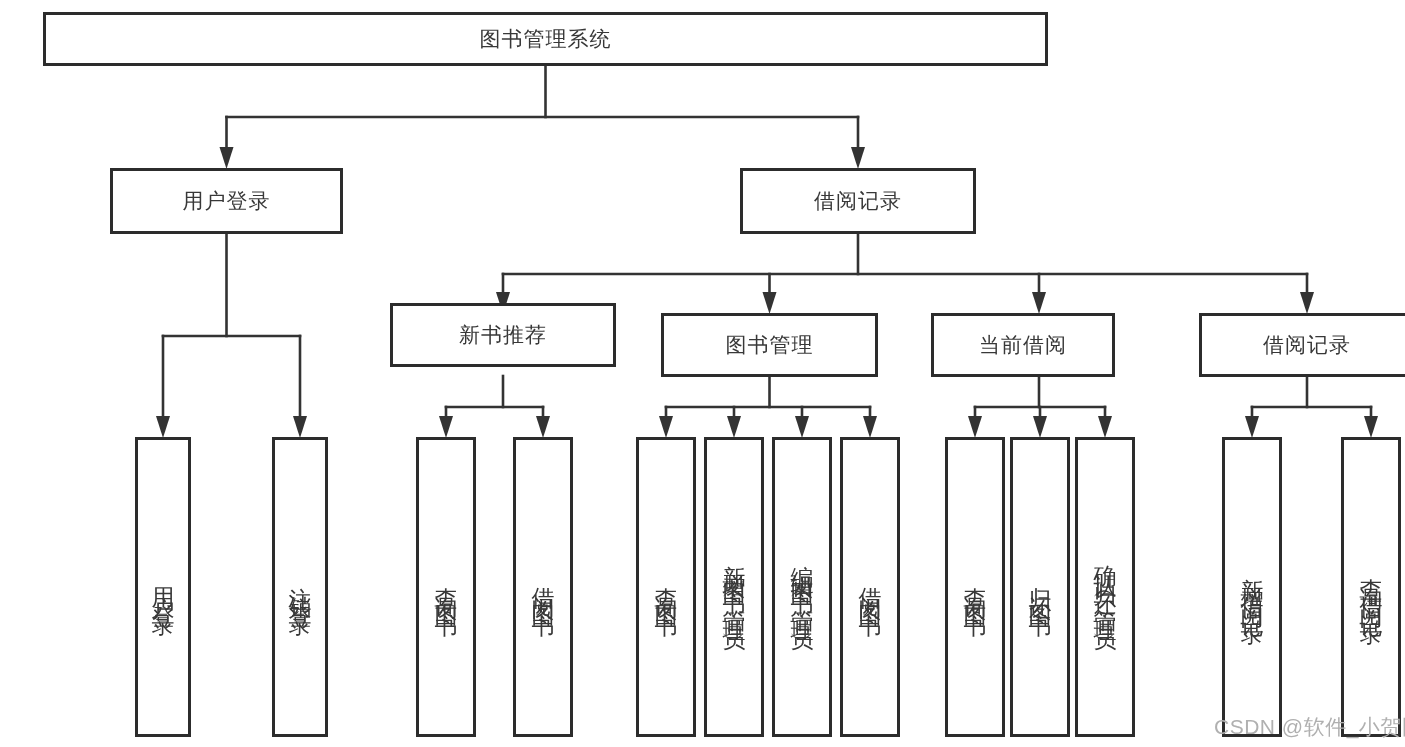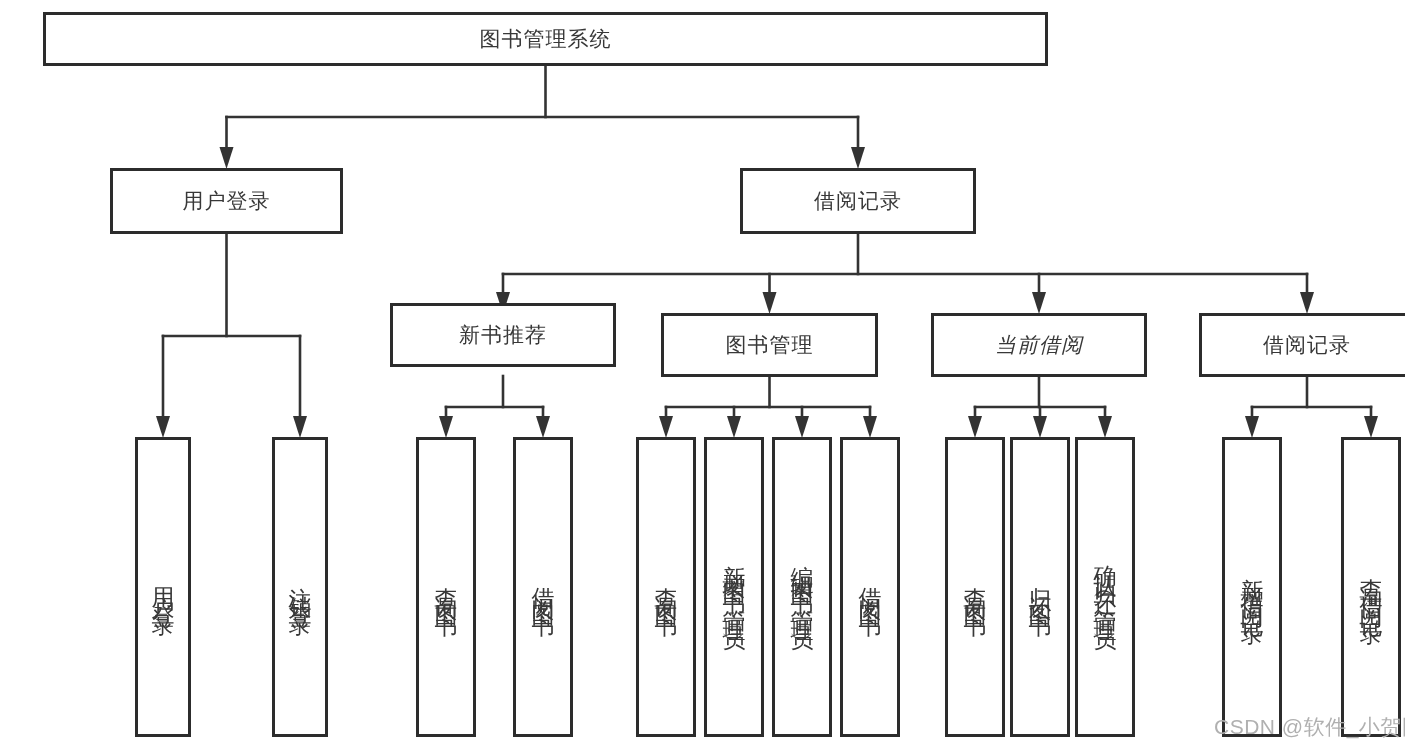--- a/index.html
+++ b/index.html
@@ -121,21 +121,21 @@
     </div>
     <div class="node h" style="left: 712px; top: 168px; width: 236px; height: 66px;">
       <span>借阅记录</span>
     </div>
     <div class="node h" style="left: 362px; top: 303px; width: 226px; height: 64px;">
       <span>新书推荐</span>
     </div>
     <div class="node h" style="left: 633px; top: 313px; width: 217px; height: 64px;">
       <span>图书管理</span>
     </div>
-    <div class="node h" style="left: 903px; top: 313px; width: 216px; height: 64px; font-style: italic;">
+    <div class="node h" style="left: 903px; top: 313px; width: 184px; height: 64px;">
       <span>当前借阅</span>
     </div>
     <div class="node h" style="left: 1171px; top: 313px; width: 216px; height: 64px;">
       <span>借阅记录</span>
     </div>
     <div class="node v" style="left: 107px; top: 437px; width: 56px; height: 300px;">
       <span class="vtext">用户登录</span>
     </div>
     <div class="node v" style="left: 244px; top: 437px; width: 56px; height: 300px;">
       <span class="vtext">注销登录</span>

